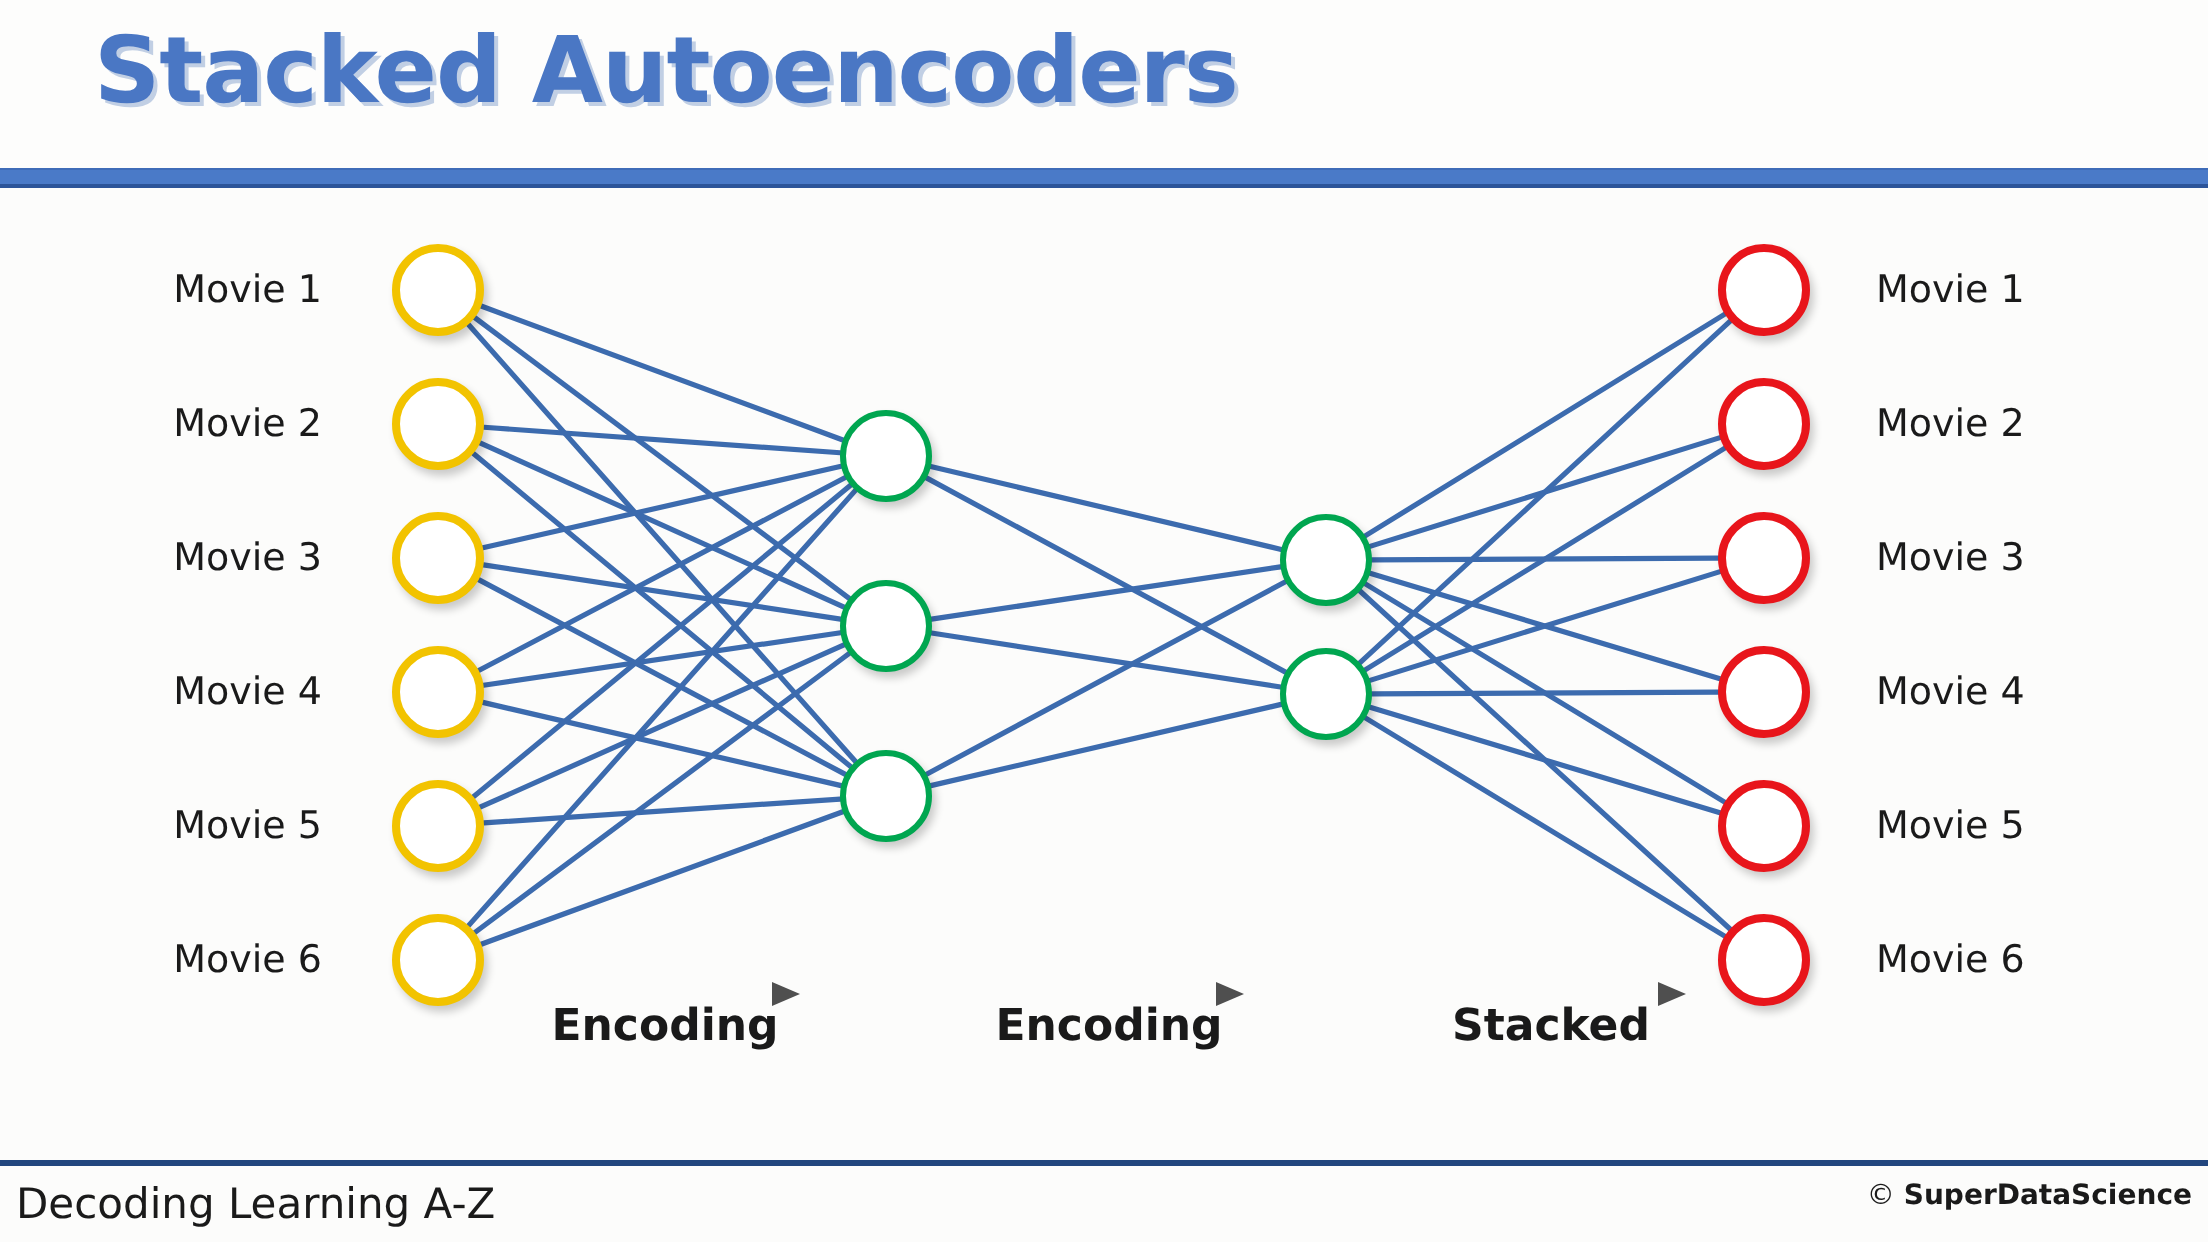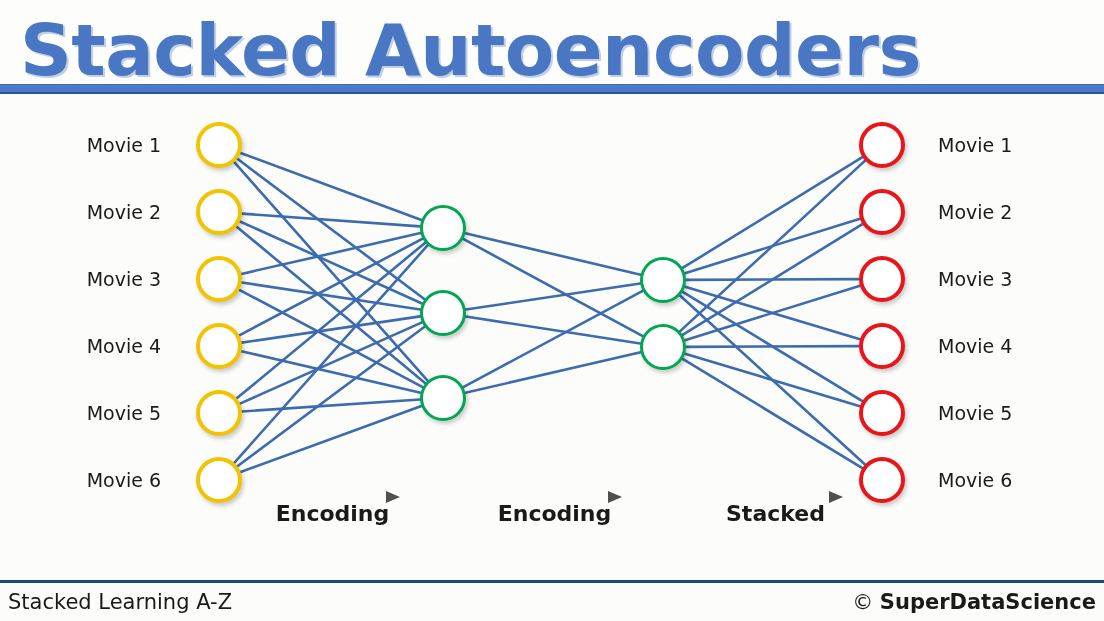--- a/index.html
+++ b/index.html
@@ -21,25 +21,25 @@
   
   #title-bar {
     position: absolute;
     left: 0; top: 0;
     width: 1104px;
     height: 84px;
     background: #fdfdfc;
   }
   #page-title {
     position: absolute;
-    left: 20px;
+    left: 47px;
     top: 8px;
     font-family: "DejaVu Sans", sans-serif;
     font-weight: bold;
-    font-size: 72px;
+    font-size: 46px;
     letter-spacing: -0.5px;
     color: #4a77c4;
     text-shadow: 2px 2px 0 rgba(120,150,200,0.45);
     white-space: nowrap;
   }
   #title-rule {
     position: absolute;
     left: 0;
     top: 84px;
     width: 1104px;
@@ -72,21 +72,21 @@
     font-family: "DejaVu Sans", sans-serif;
     font-size: 21px;
     color: #1a1a1a;
     white-space: nowrap;
   }
   #footer-right {
     position: absolute;
     right: 8px;
     top: 4px;
     font-family: "DejaVu Sans", sans-serif;
-    font-size: 21px;
+    font-size: 14px;
     color: #1a1a1a;
     white-space: nowrap;
   }
   #footer-right .brand {
     font-weight: bold;
   }
 
   
   #diagram {
     position: absolute;
@@ -274,19 +274,19 @@
               <polygon points="121,0 135,6 121,12" fill="#4f4f4f"></polygon>
             </svg>
           </div>
           <div class="stage-label">Stacked</div>
         </div>
       </div>
   </div>
 
   <div id="footer-rule"></div>
   <div id="footer">
-    <div id="footer-left">Stacked Learning A-Z</div>
+    <div id="footer-left">Decoding Learning A-Z</div>
     <div id="footer-right">
       <span>© </span><span class="brand">SuperDataScience</span>
     </div>
   </div>
 
 </div>
 
 </body></html>

